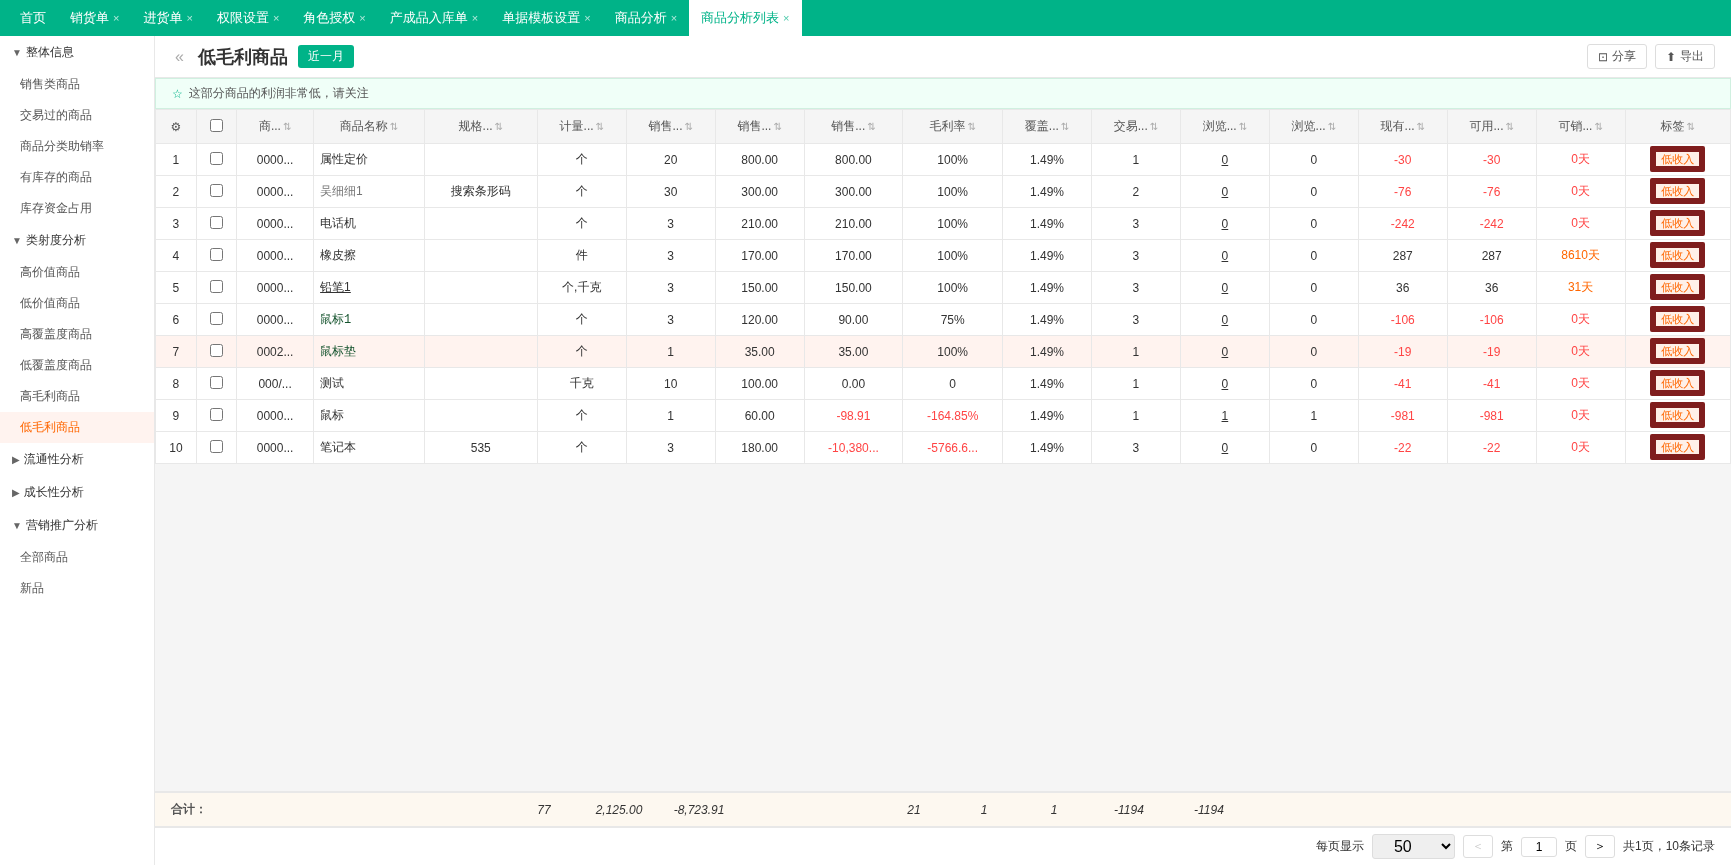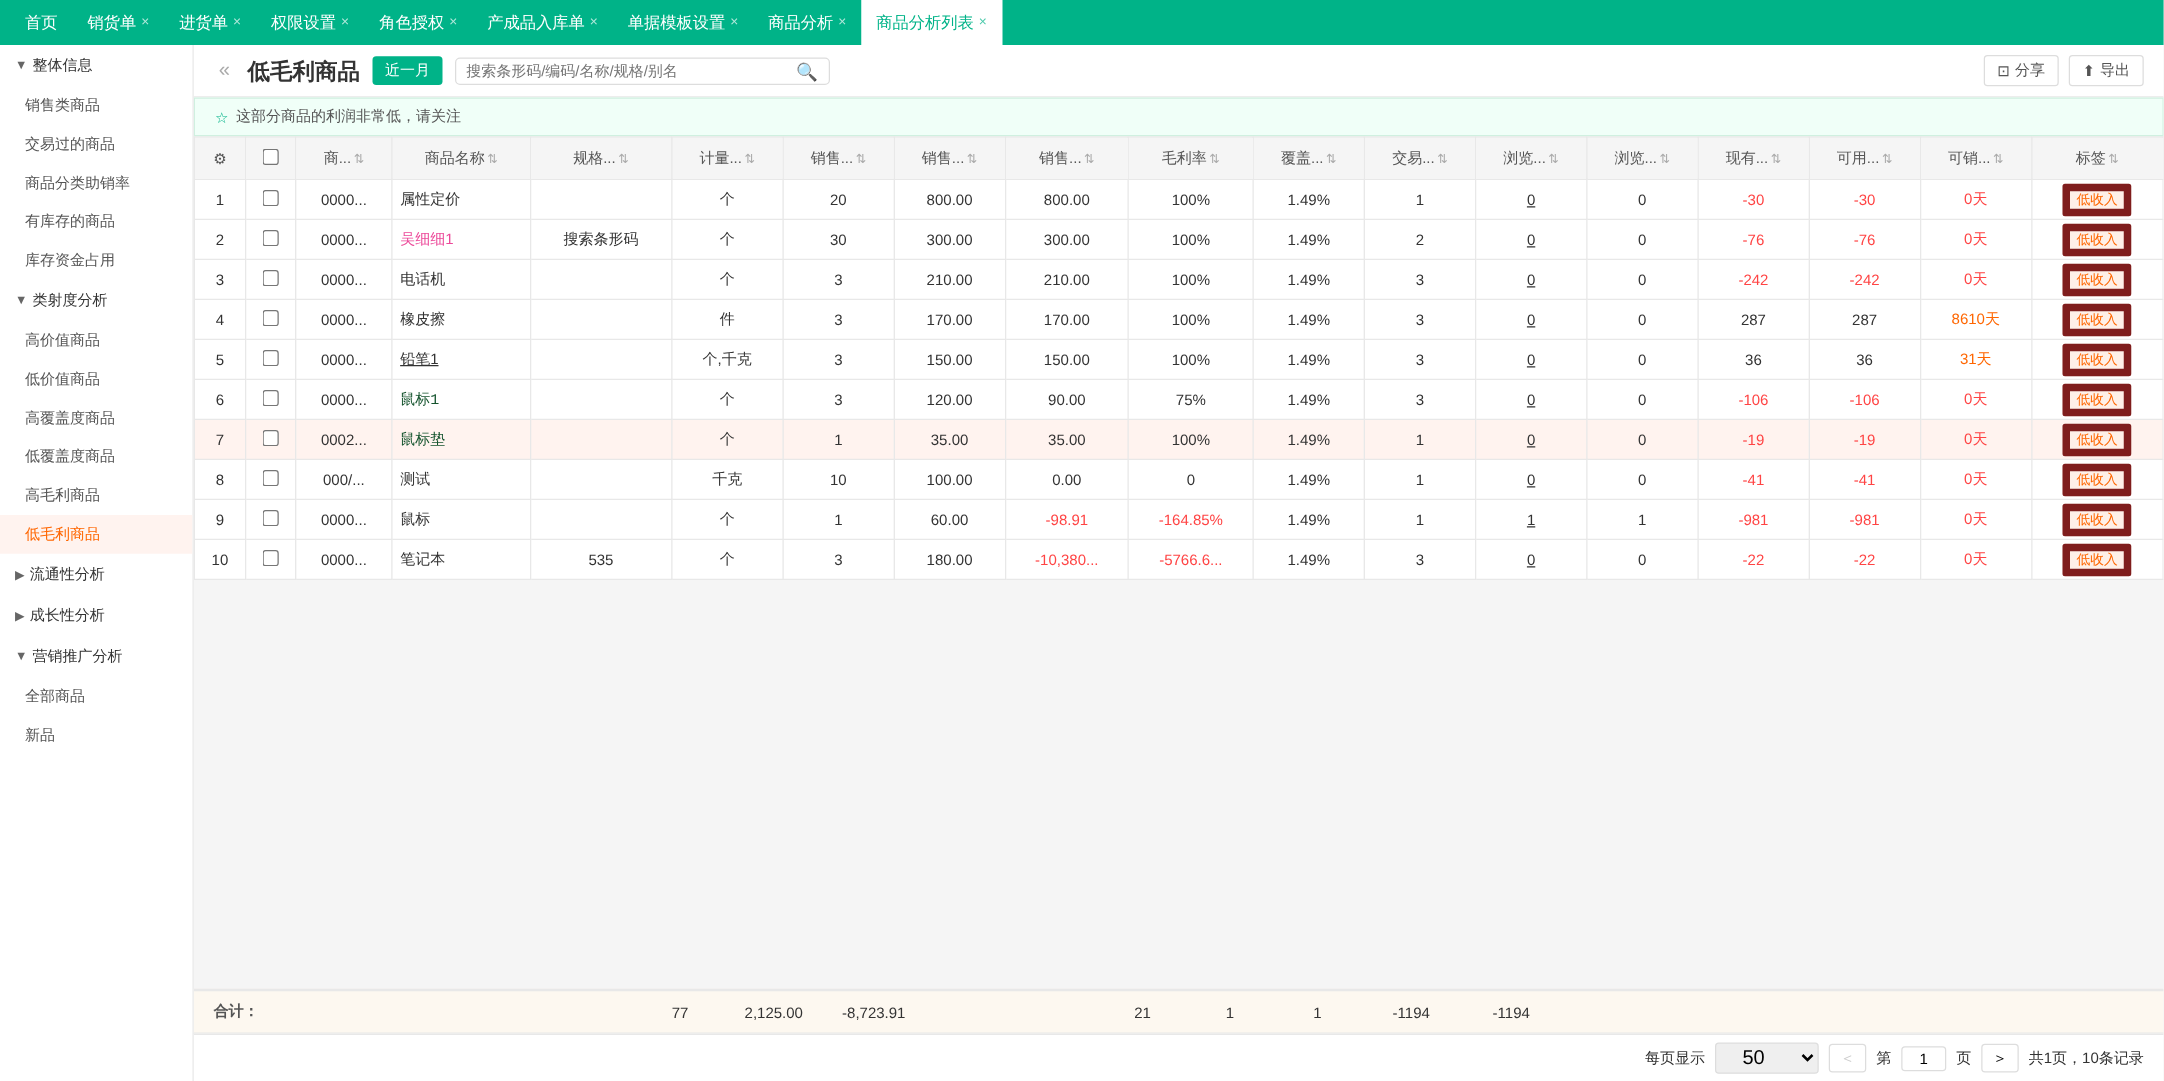--- a/index.html
+++ b/index.html
@@ -323,24 +323,20 @@
     <div class="sidebar-item"><span>全部商品</span></div>
     <div class="sidebar-item"><span>新品</span></div>
   </div>
 
   <div class="content-area">
 
     <div class="page-header">
       <button class="collapse-btn">«</button>
       <span class="page-title">低毛利商品</span>
       <button class="time-filter-btn">近一月</button>
-      <div class="search-box">
-        <input type="text" placeholder="搜索条形码/编码/名称/规格/别名" style="">
-        <span class="search-icon">🔍</span>
-      </div>
       <div class="header-actions">
         <button class="action-btn">
           <span>⊡</span>
           <span>分享</span>
         </button>
         <button class="action-btn">
           <span>⬆</span>
           <span>导出</span>
         </button>
       </div>
@@ -393,21 +389,21 @@
     <td>0</td>
     <td style="color:#ff4444;">-30</td>
     <td style="color:#ff4444;">-30</td>
     <td style="color:#ff4444;">0天</td>
     <td><span class="tag-orange">低收入</span></td>
   </tr>
             <tr>
     <td class="row-num">2</td>
     <td><input type="checkbox" style=""></td>
     <td>0000...</td>
-    <td class="text-left" style="cursor:pointer;color:#ec4899;">吴细细1</td>
+    <td class="text-left" style="cursor:pointer;color:#737373;">吴细细1</td>
     <td>搜索条形码</td>
     <td>个</td>
     <td>30</td>
     <td>300.00</td>
     <td style="">300.00</td>
     <td style="">100%</td>
     <td>1.49%</td>
     <td>2</td>
     <td><span class="underline-link">0</span></td>
     <td>0</td>
@@ -575,21 +571,21 @@
     <td style="color:#ff4444;">-22</td>
     <td style="color:#ff4444;">0天</td>
     <td><span class="tag-orange">低收入</span></td>
   </tr>
           </tbody>
       </table>
     </div>
 
     <div class="table-footer">
       <span class="total-label">合计：</span>
-      <div style="display:flex; align-items:flex-start; gap:0; flex:1;">
+      <div style="display:flex; align-items:flex-start; gap:0; flex:1;font-style:italic;">
 
         <div style="min-width:36px;"></div>
         <div style="min-width:36px;"></div>
         <div style="min-width:60px;"></div>
         <div style="min-width:90px;"></div>
         <div style="min-width:60px;"></div>
         <div style="min-width:70px; text-align:center;">77</div>
         <div style="min-width:80px; text-align:center;">2,125.00</div>
         <div style="min-width:80px; text-align:center;">-8,723.91</div>
         <div style="min-width:70px;"></div>

